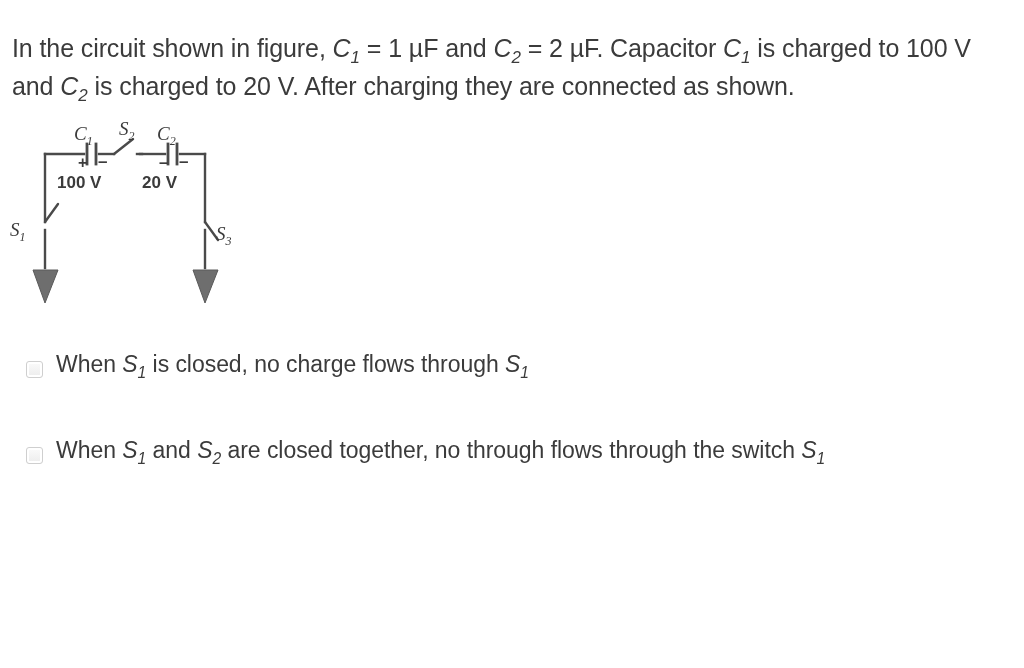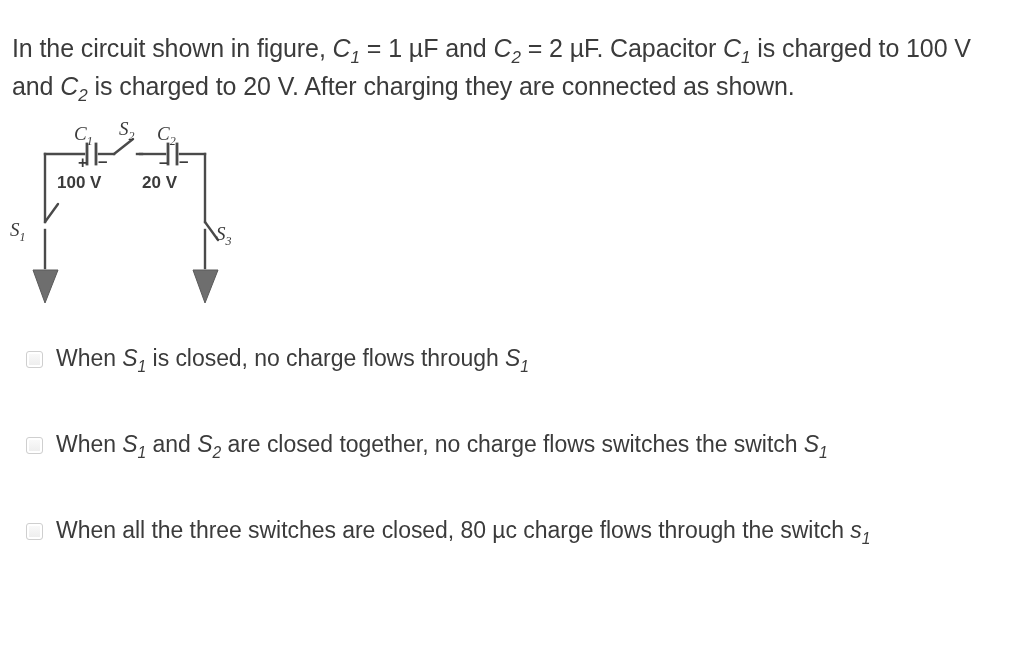--- a/index.html
+++ b/index.html
@@ -50,21 +50,21 @@
   
   #options-list {
     position: absolute;
     left: 0;
     top: 344px;
     width: 1024px;
   }
   .option-row {
     position: relative;
     display: flex;
-    align-items: flex-start;
+    align-items: center;
     min-height: 44px;
     padding-left: 26px;
     margin-bottom: 42px;
   }
   .option-checkbox {
     flex: 0 0 auto;
     width: 17px;
     height: 17px;
     margin-top: 7px;
     margin-right: 13px;
@@ -144,22 +144,18 @@
 
 <div id="options-list">
 
   <div class="option-row">
     <div class="option-checkbox"></div>
     <div class="option-text"><span>When </span><span class="var"><span>S</span><span class="sub">1</span></span><span> is closed, no charge flows through </span><span class="var"><span>S</span><span class="sub">1</span></span></div>
   </div>
 
   <div class="option-row">
     <div class="option-checkbox"></div>
-    <div class="option-text"><span>When </span><span class="var"><span>S</span><span class="sub">1</span></span><span> and </span><span class="var"><span>S</span><span class="sub">2</span></span><span> are closed together, no charge flows switches the switch </span><span class="var"><span>S</span><span class="sub">1</span></span></div>
+    <div class="option-text"><span>When </span><span class="var"><span>S</span><span class="sub">1</span></span><span> and </span><span class="var"><span>S</span><span class="sub">2</span></span><span> are closed together, no through flows through the switch </span><span class="var"><span>S</span><span class="sub">1</span></span></div>
   </div>
 
-  <div class="option-row">
-    <div class="option-checkbox"></div>
-    <div class="option-text"><span>When all the three switches are closed, 80 µc charge flows through the switch </span><span class="var"><span>s</span><span class="sub">1</span></span></div>
-  </div>
 
 
 </div>
 
 </body></html>

